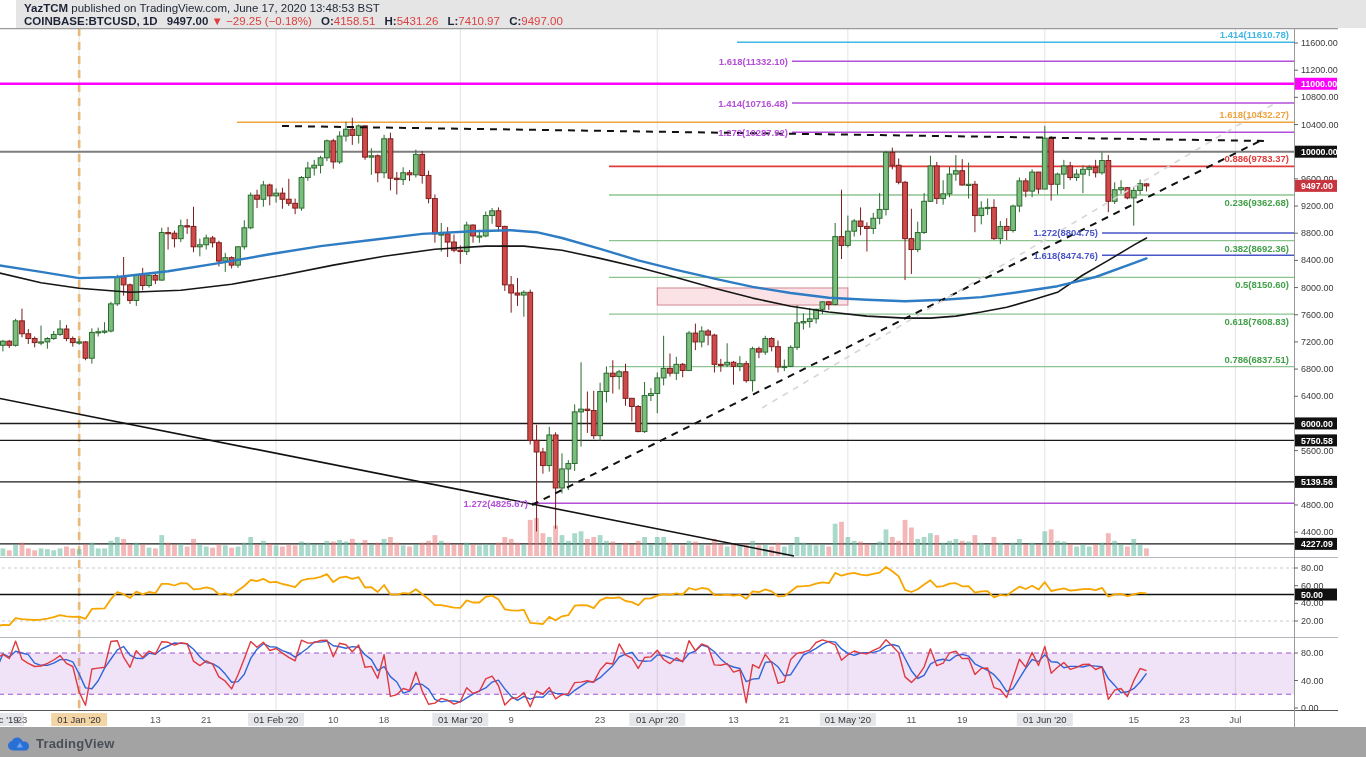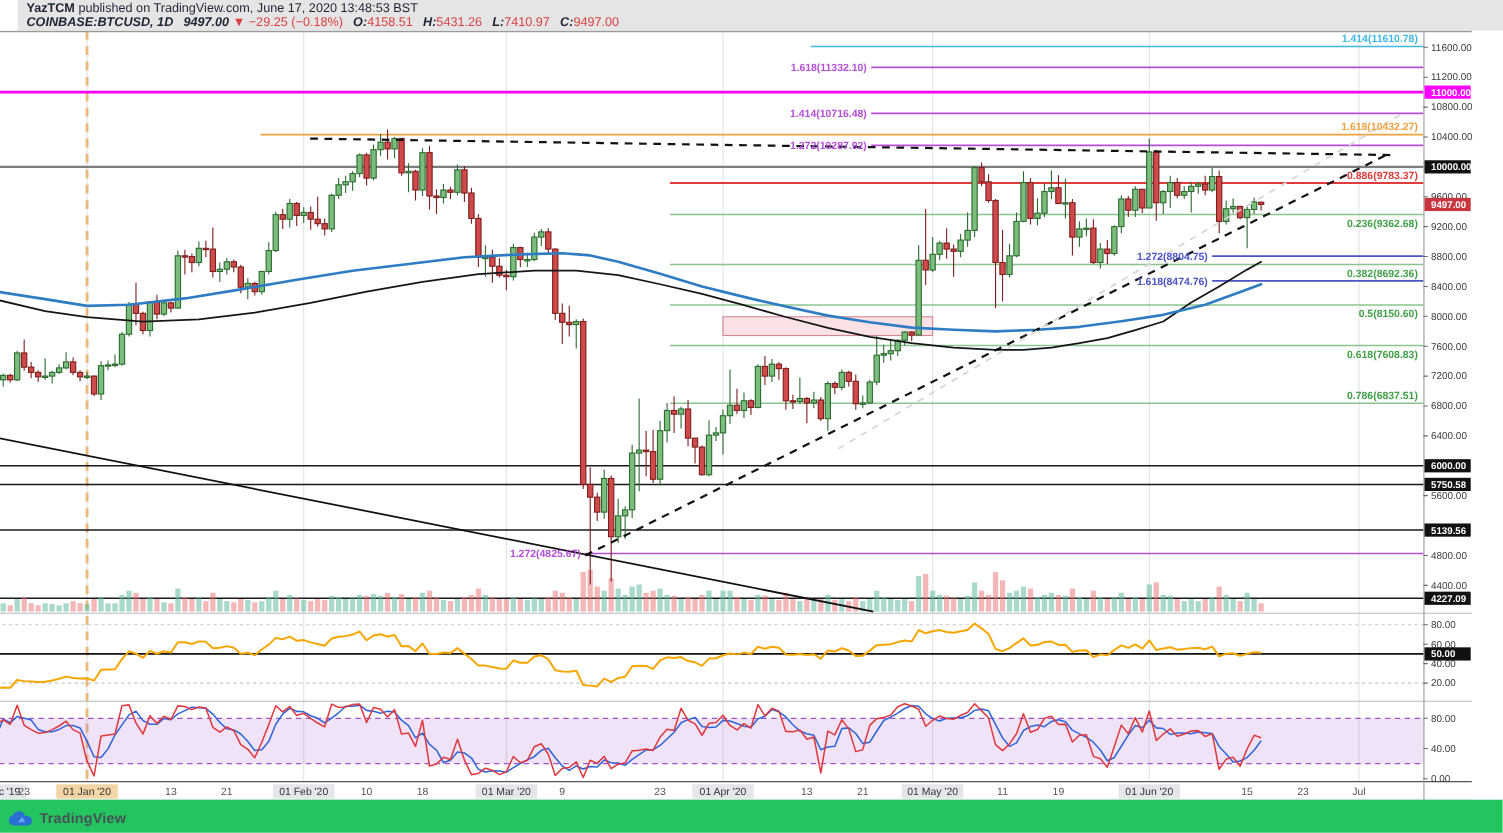--- a/index.html
+++ b/index.html
@@ -1,25 +1,25 @@
 <!DOCTYPE html>
 <html><head>
 <meta charset="utf-8">
 <style>
   html,body{margin:0;padding:0;background:#fff;width:1366px;height:757px;overflow:hidden;
     font-family:"Liberation Sans",sans-serif;-webkit-font-smoothing:antialiased;}
   #header{position:absolute;left:16px;top:0;width:1366px;height:28px;background:#e5e5e5;}
   .pub-line{position:absolute;left:8px;top:2px;font-size:11.5px;color:#1e2436;}
   .pub-line b{font-weight:bold;}
   .sym-line{position:absolute;left:8px;top:15px;font-size:11.5px;color:#1e2436;}
-  .b{font-weight:bold;font-style:italic;}
+  .b{font-weight:bold;}
   .red{color:#dd4040;}
   .sp{margin-left:6px;}
   #chartwrap{position:absolute;left:0;top:28px;width:1196px;height:700px;}
-  #footer{position:absolute;left:0;top:727px;width:1366px;height:30px;background:#22c55e;}
+  #footer{position:absolute;left:0;top:727px;width:1366px;height:30px;background:#a3a3a3;}
   #tvlogo{position:absolute;left:8px;top:9px;display:flex;align-items:center;gap:6px;cursor:pointer;}
   #tvlogo span{font-size:13px;font-weight:bold;color:#4a4e59;letter-spacing:.2px;}
   svg text{font-family:"Liberation Sans",sans-serif;}
 </style>
 </head>
 <body>
 
 <div id="header">
   <div class="pub-line"><b>YazTCM</b><span> published on TradingView.com, June 17, 2020 13:48:53 BST</span></div>
   <div class="sym-line">

